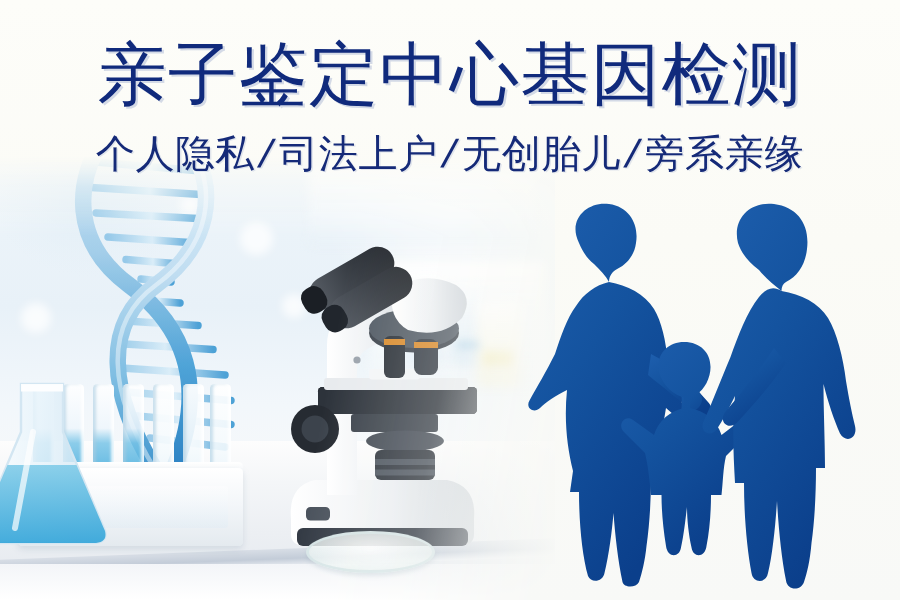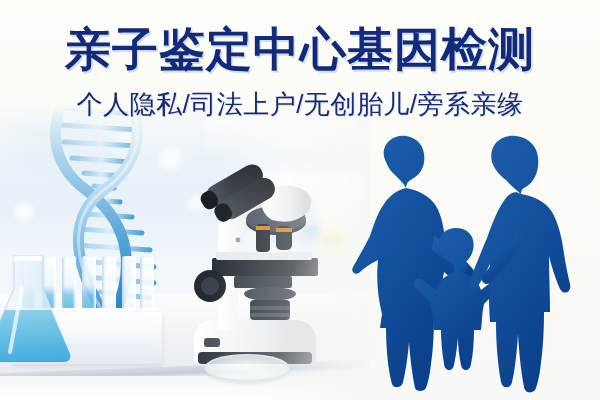--- a/index.html
+++ b/index.html
@@ -211,35 +211,35 @@
   }
 
   
   .headline {
     position: absolute;
     left: 0;
     right: 0;
     top: 22px;
     text-align: center;
     font-family: "Liberation Sans", "DejaVu Sans", sans-serif;
-    font-weight: bold;
+    font-weight: normal;
     font-size: 46px;
     line-height: 54px;
     letter-spacing: 1px;
     color: #102a7c;
     text-shadow: 1.5px 1.5px 0 rgba(120,140,190,.30);
     white-space: nowrap;
   }
   .subheadline {
     position: absolute;
     left: 0;
     right: 0;
     top: 88px;
     text-align: center;
-    font-family: Liberation Sans, sans-serif;
+    font-family: Liberation Mono, monospace;
     font-weight: normal;
     font-size: 26px;
     line-height: 32px;
     letter-spacing: .5px;
     color: #152a78;
     text-shadow: 1px 1px 0 rgba(130,150,195,.22);
     white-space: nowrap;
   }
 </style>
 </head>

